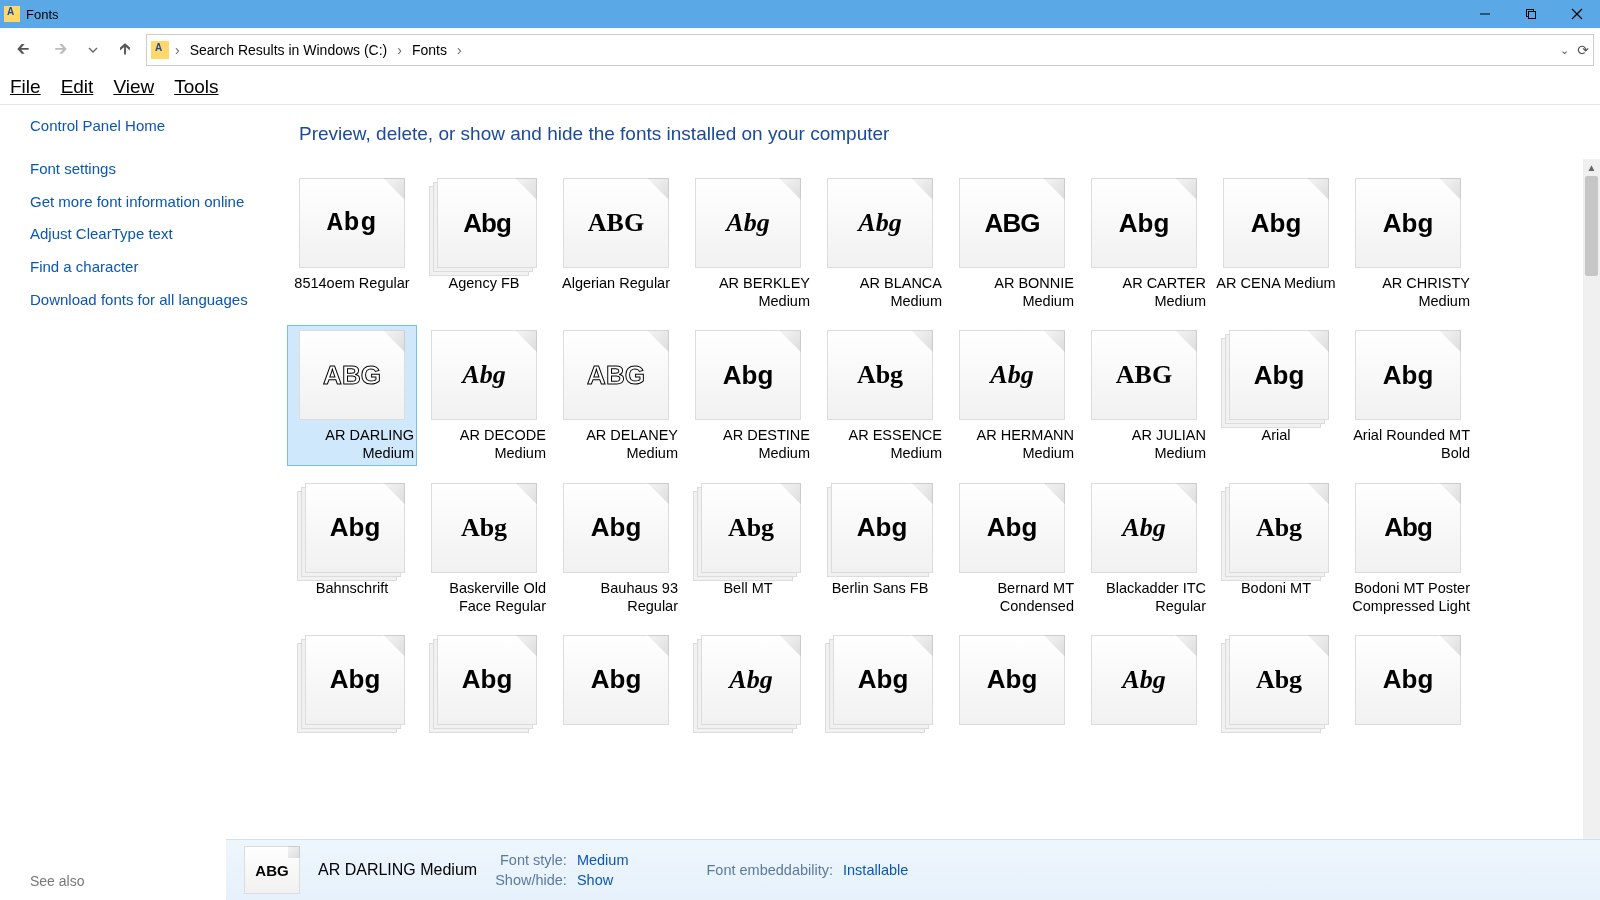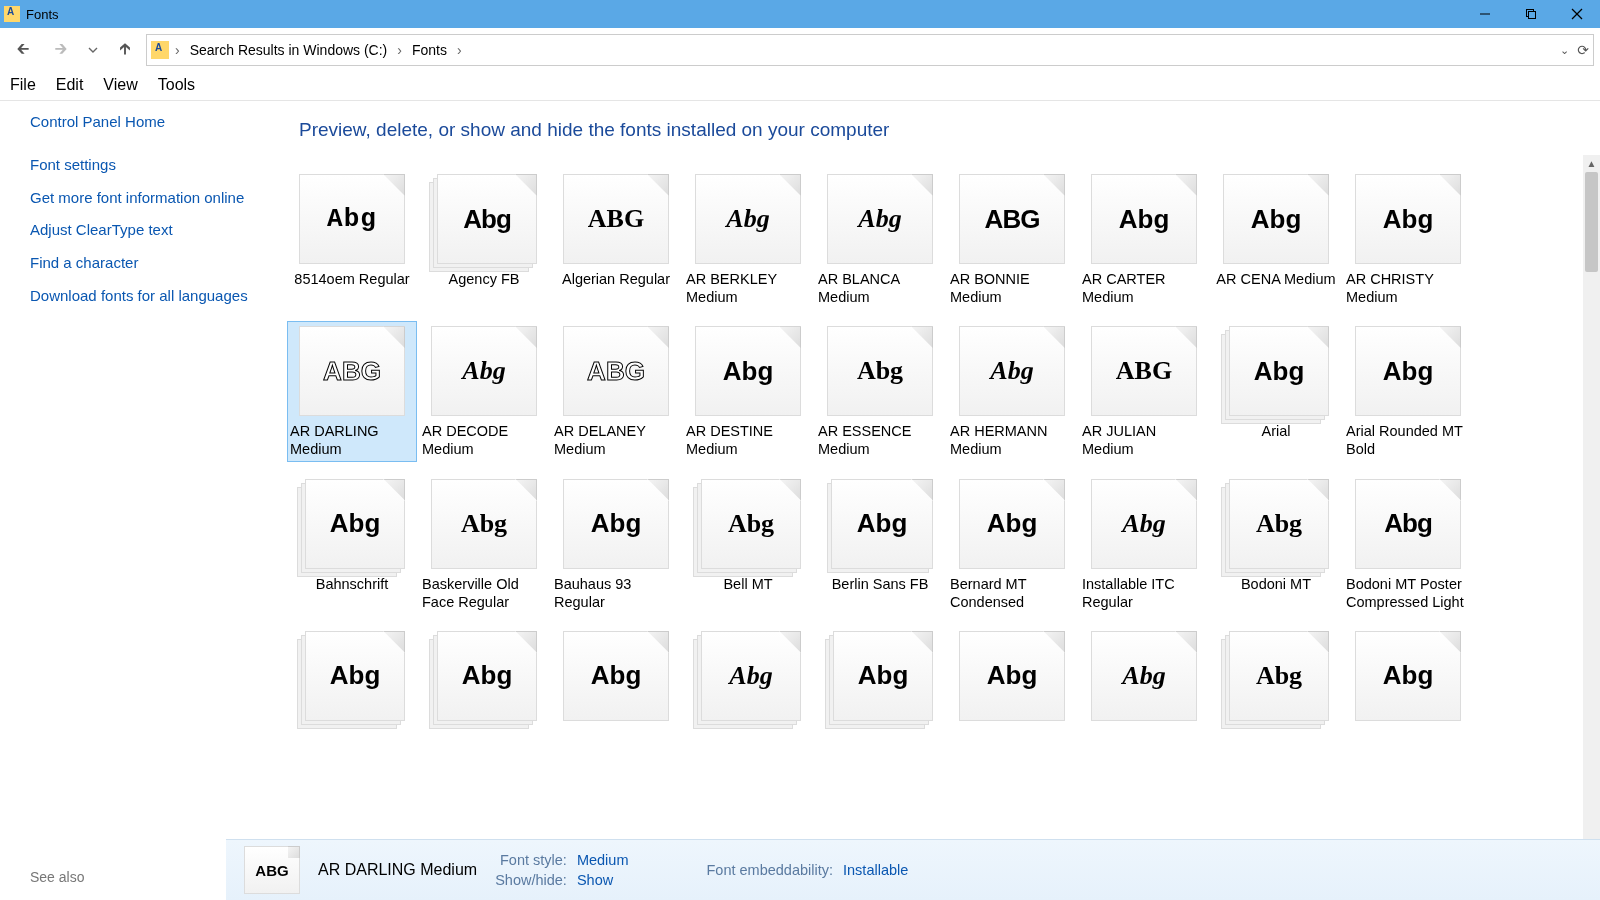--- a/index.html
+++ b/index.html
@@ -51,22 +51,23 @@
   .addr-icon::after{content:"A";position:absolute;left:4px;top:2px;font:700 10px/1 sans-serif;color:#1b4a9a;}
   .crumb{padding:0 4px;}
   .crumbsep{color:#666;padding:0 2px;}
   .addr-tail{margin-left:auto;display:flex;align-items:center;gap:8px;color:#555;}
   .searchbox{
     width:220px; border:1px solid #ccc; height:30px; display:flex;align-items:center;
     color:#777; padding:0 8px; justify-content:space-between;
   }
   
   .menubar{
-    display:flex; gap:20px; padding:4px 10px 6px 10px; font-size:16px;
+    display:flex; gap:20px; padding:4px 10px 6px 10px; font-size:19px;
     border-bottom:1px solid #e5e5e5;
+    text-decoration:underline;
   }
   
   .body{
     display:flex; height:calc(900px - 28px - 40px - 32px);
   }
   .sidebar{
     width:225px; padding:12px 14px 8px 30px; font-size:15px; color:#0a57b1;
     display:flex; flex-direction:column; gap:0px;
   }
   .sidebar .home{margin-bottom:24px;}
@@ -128,21 +129,21 @@
     border-left:22px solid transparent;
     clip-path: polygon(0 0, 100% 0, 100% 100%);
     background:linear-gradient(135deg,#f5f5f5,#dcdcdc);
     width:22px;height:22px;border:none;
     box-shadow:-1px 1px 0 #ccc inset;
   }
   .thumb.stack{ box-shadow: -4px 4px 0 -1px #f1f1f1, -4px 4px 0 0 #dcdcdc, -8px 8px 0 -1px #f1f1f1, -8px 8px 0 0 #dcdcdc; margin-left:6px; width:98px;}
   .thumb.stack2{ box-shadow: -4px 4px 0 -1px #f1f1f1, -4px 4px 0 0 #dcdcdc; margin-left:4px; width:100px;}
   .thumb span{font-size:26px;}
   .caption{
-    text-align:left; font-size:14.5px; line-height:1.25; margin-top:6px;
+    text-align:right; font-size:14.5px; line-height:1.25; margin-top:6px;
     max-width:124px;
   }
   .vscroll{
     position:absolute; right:0; top:0; bottom:0; width:17px; background:#f0f0f0;
     display:flex; flex-direction:column; align-items:center;
   }
   .vscroll .arrowv{height:17px;width:100%;display:flex;align-items:center;justify-content:center;color:#666;font-size:10px;}
   .vscroll .track{flex:1;position:relative;width:100%;}
   .vscroll .thumbv{position:absolute;left:2px;right:2px;top:0;height:100px;background:#c6c6c6;border-radius:2px;}
   
@@ -396,21 +397,21 @@
           <div class="item">
             <div class="thumb ">
               <span class="f-heavy">Abg</span>
             </div>
             <div class="caption">Bernard MT Condensed</div>
           </div>
           <div class="item">
             <div class="thumb ">
               <span class="f-script">Abg</span>
             </div>
-            <div class="caption">Installable ITC Regular</div>
+            <div class="caption">Blackadder ITC Regular</div>
           </div>
           <div class="item">
             <div class="thumb stack">
               <span class="f-serif">Abg</span>
             </div>
             <div class="caption">Bodoni MT</div>
           </div>
           <div class="item">
             <div class="thumb ">
               <span class="f-narrow">Abg</span>

